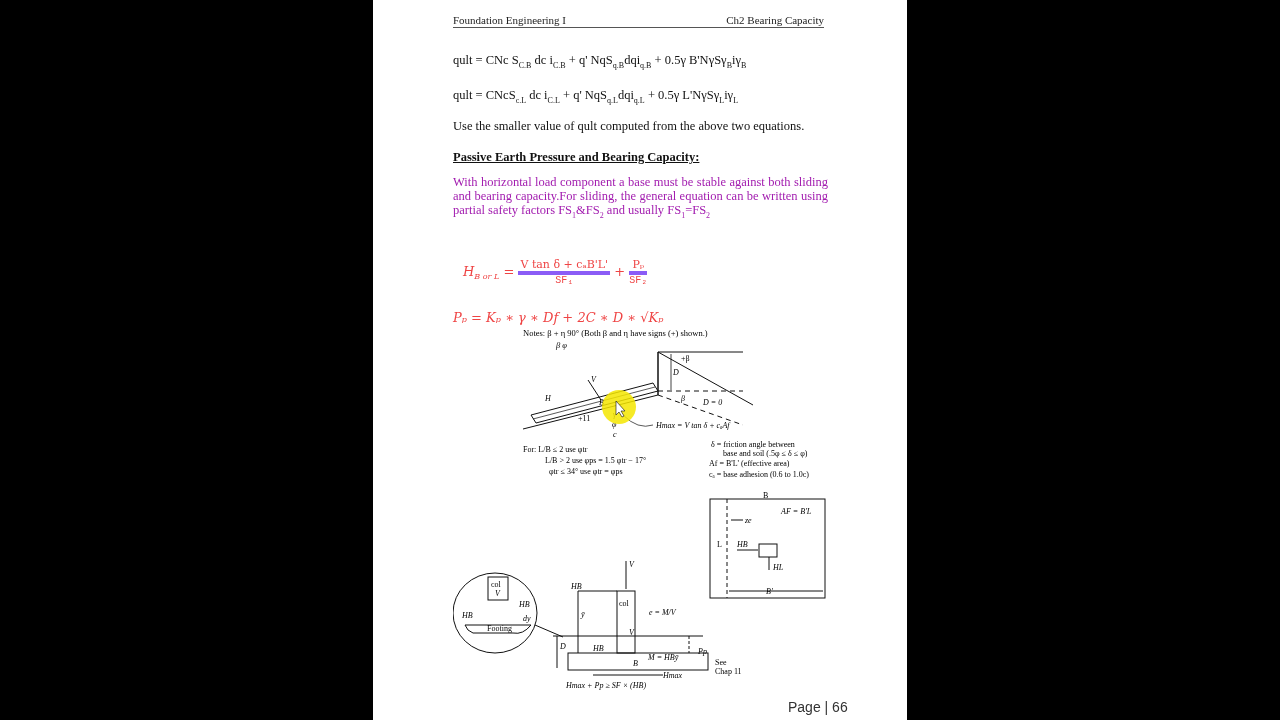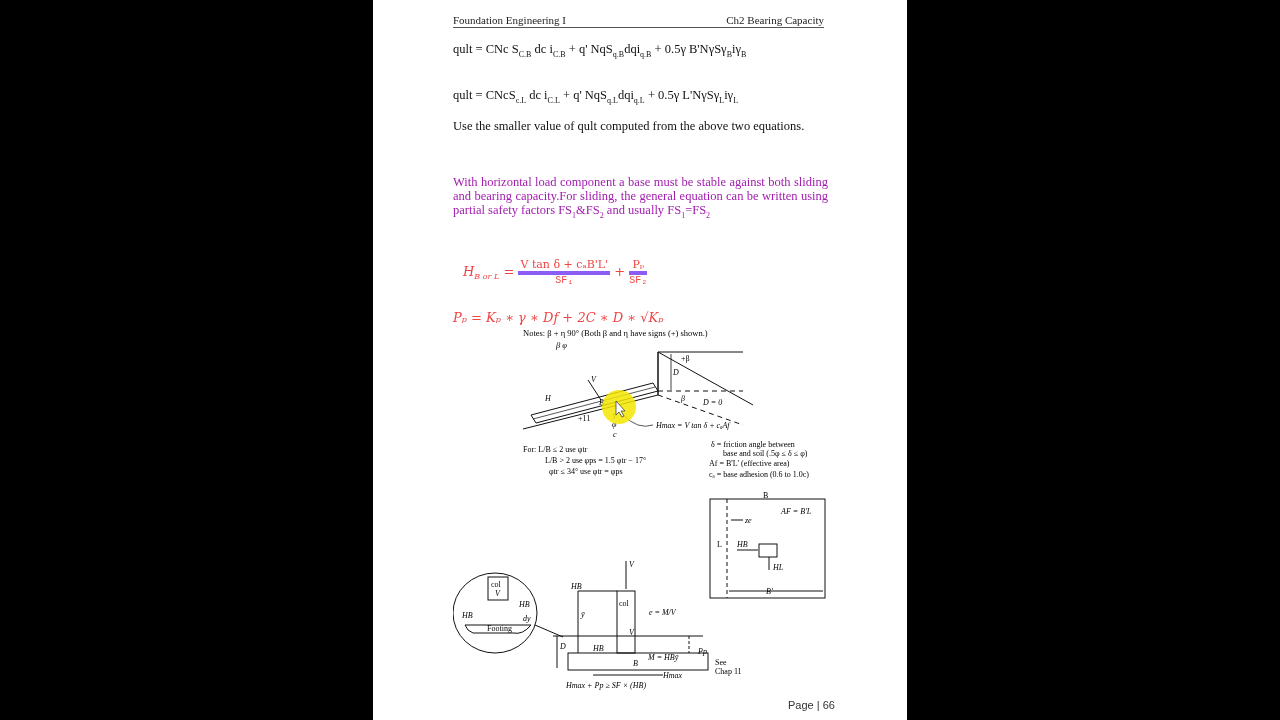--- a/index.html
+++ b/index.html
@@ -10,44 +10,45 @@
   .hdr .r { position:absolute; right:0; top:0; }
   .line { position:absolute; left:80px; font-size:12.5px; color:#111; white-space:nowrap; }
   .line sub { font-size:8px; }
   .heading { font-weight:bold; text-decoration:underline; }
   .para { position:absolute; left:80px; width:375px; font-size:12.5px; color:#a21caf; line-height:14px; text-align:justify; }
   .para sub { font-size:8px; }
   .math { position:absolute; font-family:"DejaVu Serif", serif; font-style:italic; color:#ef4444; }
   .frac { display:inline-block; vertical-align:middle; text-align:center; font-style:normal; }
   .frac .num { display:block; border-bottom:4px solid #8b5cf6; padding:0 2px; font-size:11px; }
   .frac .den { display:block; font-size:10px;font-family:Liberation Mono, monospace; }
-  .footer { position:absolute; left:415px; top:699px; font-family:"Liberation Sans", sans-serif; font-size:11px; color:#333; }
+  .footer { position:absolute; left:415px; top:699px; font-family:"Liberation Sans", sans-serif; font-size:14px; color:#333; }
   svg text { font-family:"Liberation Serif", serif; }
   .fig { position:absolute; }
 </style>
 </head>
 <body>
 
 <div class="page">
 
   <div class="hdr">
     <span class="l">Foundation Engineering I</span>
     <span class="r">Ch2 Bearing Capacity</span>
   </div>
 
-  <div class="line" style="top:42px;">
+  <div class="line" style="top:53px;">
     <span>qult = CNc S</span><sub>C.B</sub><span> dc i</span><sub>C.B</sub><span> + q' NqS</span><sub>q.B</sub><span>dqi</span><sub>q.B</sub><span> + 0.5γ  B'NγSγ</span><sub>B</sub><span>iγ</span><sub>B</sub>
   </div>
 
   <div class="line" style="top:88px;">
     <span>qult = CNcS</span><sub>c.L</sub><span> dc i</span><sub>C.L</sub><span> + q' NqS</span><sub>q.L</sub><span>dqi</span><sub>q.L</sub><span> + 0.5γ  L'NγSγ</span><sub>L</sub><span>iγ</span><sub>L</sub>
   </div>
 
   <div class="line" style="top:119px;">Use the smaller value of qult computed from the above two equations.</div>
 
+  <div class="line heading" style="top:150px;">Passive Earth Pressure and Bearing Capacity:</div>
 
   <div class="para" style="top:175px;">
     <span>With horizontal load component a base must be stable against both sliding and bearing capacity.For sliding, the general equation can be written using partial safety factors FS</span><sub>1</sub><span>&amp;FS</span><sub>2</sub><span> and usually FS</span><sub>1</sub><span>=FS</span><sub>2</sub>
   </div>
 
   <div class="math" style="left:90px; top:258px; font-size:13px;">
     <span>H</span><sub style="font-size:8px;">B or L</sub><span style="font-style:normal;"> = </span>
     <span class="frac"><span class="num">V tan δ + cₐB'L'</span><span class="den">SF₁</span></span>
     <span style="font-style:normal;"> + </span>
     <span class="frac"><span class="num">Pₚ</span><span class="den">SF₂</span></span>

